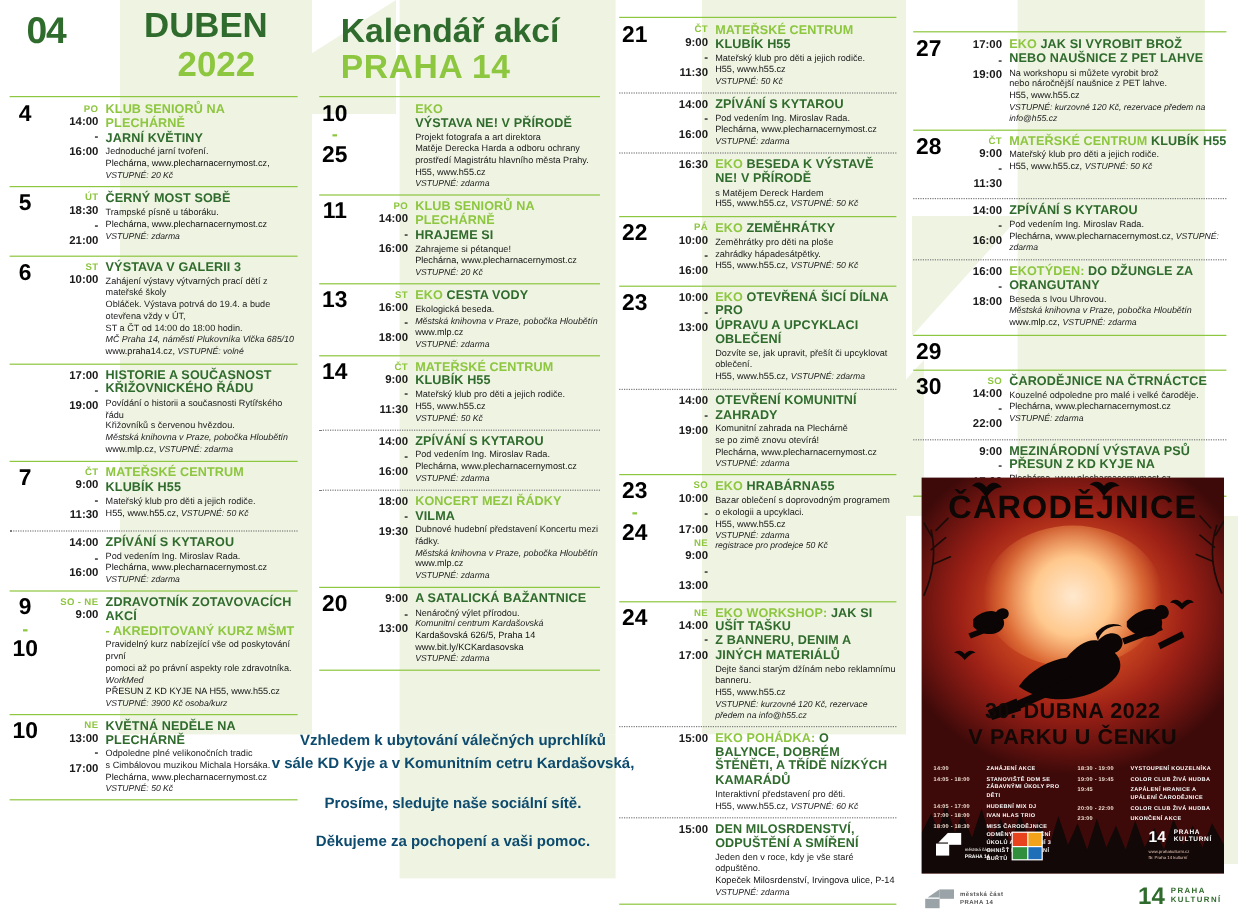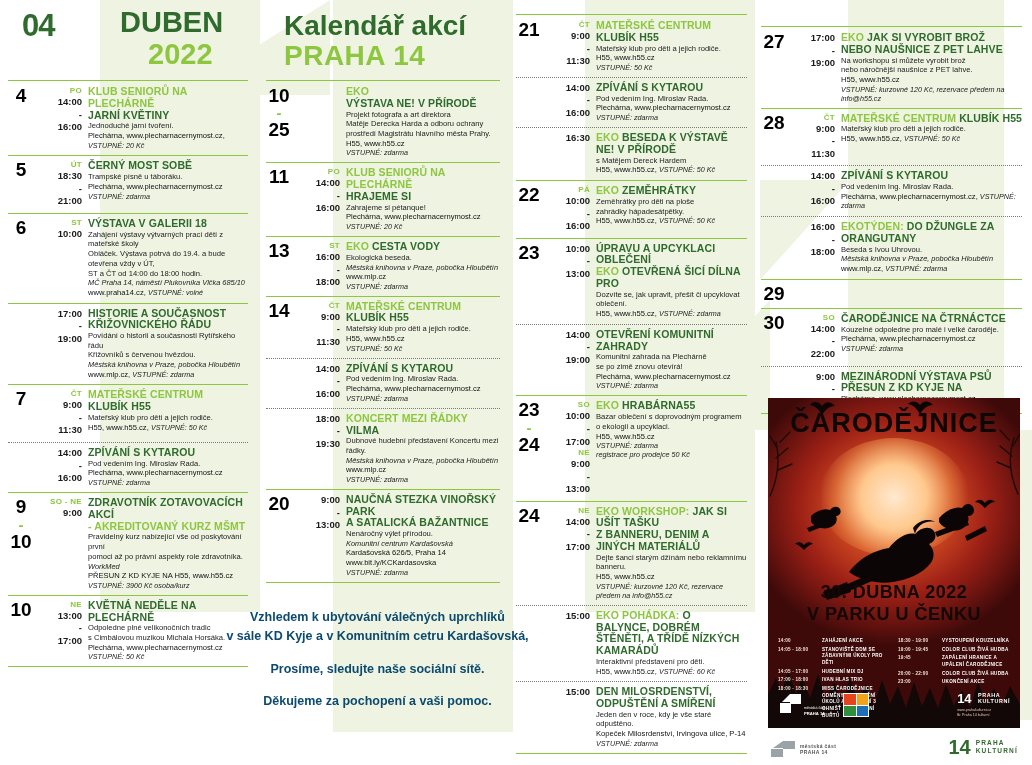--- a/index.html
+++ b/index.html
@@ -155,21 +155,21 @@
           <div class="sep-solid"></div>
           <div class="evt">
             <div class="daycell">
               <div class="daynum">6</div>
             </div>
             <div class="timecell">
               <div class="dow">ST</div>
               <div class="time">10:00</div>
             </div>
             <div class="body">
-              <div class="h-dark">VÝSTAVA V GALERII 18</div>
+              <div class="h-dark">VÝSTAVA V GALERII 3</div>
               <div class="desc">Zahájení výstavy výtvarných prací dětí z mateřské školy</div>
               <div class="desc">Obláček. Výstava potrvá do 19.4. a bude otevřena vždy v ÚT,</div>
               <div class="desc">ST a ČT od 14:00 do 18:00 hodin.</div>
               <div class="ital">MČ Praha 14, náměstí Plukovníka Vlčka 685/10</div>
               <div class="place">www.praha14.cz, <span class="price">VSTUPNÉ: volné</span></div>
             </div>
           </div>
           <div class="sep-solid"></div>
           <div class="evt">
             <div class="daycell"></div>
@@ -381,21 +381,20 @@
           <div class="evt">
             <div class="daycell">
               <div class="daynum">20</div>
             </div>
             <div class="timecell">
               <div class="time">9:00</div>
               <div class="time">-</div>
               <div class="time">13:00</div>
             </div>
             <div class="body">
-              <div class="h-dark">NAUČNÁ STEZKA VINOŘSKÝ PARK</div>
               <div class="h-dark">A SATALICKÁ BAŽANTNICE</div>
               <div class="desc">Nenáročný výlet přírodou.</div>
               <div class="ital">Komunitní centrum Kardašovská</div>
               <div class="place">Kardašovská 626/5, Praha 14</div>
               <div class="place">www.bit.ly/KCKardasovska</div>
               <div class="price">VSTUPNÉ: zdarma</div>
             </div>
           </div>
           <div class="sep-solid"></div>
         </div>
@@ -471,22 +470,22 @@
           <div class="evt">
             <div class="daycell">
               <div class="daynum">23</div>
             </div>
             <div class="timecell">
               <div class="time">10:00</div>
               <div class="time">-</div>
               <div class="time">13:00</div>
             </div>
             <div class="body">
+              <div class="h-dark"><span class="lt">EKO</span> OTEVŘENÁ ŠICÍ DÍLNA PRO</div>
               <div class="h-dark">ÚPRAVU A UPCYKLACI OBLEČENÍ</div>
-              <div class="h-dark"><span class="lt">EKO</span> OTEVŘENÁ ŠICÍ DÍLNA PRO</div>
               <div class="desc">Dozvíte se, jak upravit, přešít či upcyklovat oblečení.</div>
               <div class="place">H55, www.h55.cz, <span class="price">VSTUPNÉ: zdarma</span></div>
             </div>
           </div>
           <div class="sep-dot"></div>
           <div class="evt">
             <div class="daycell"></div>
             <div class="timecell">
               <div class="time">14:00</div>
               <div class="time">-</div>

